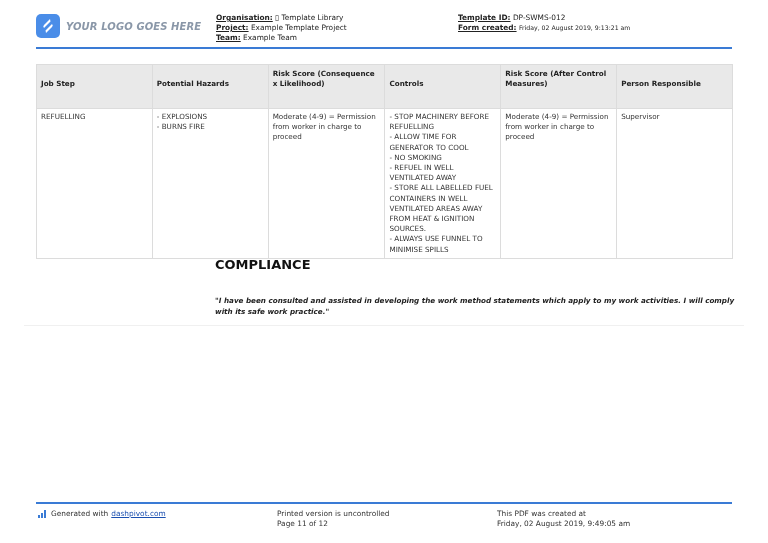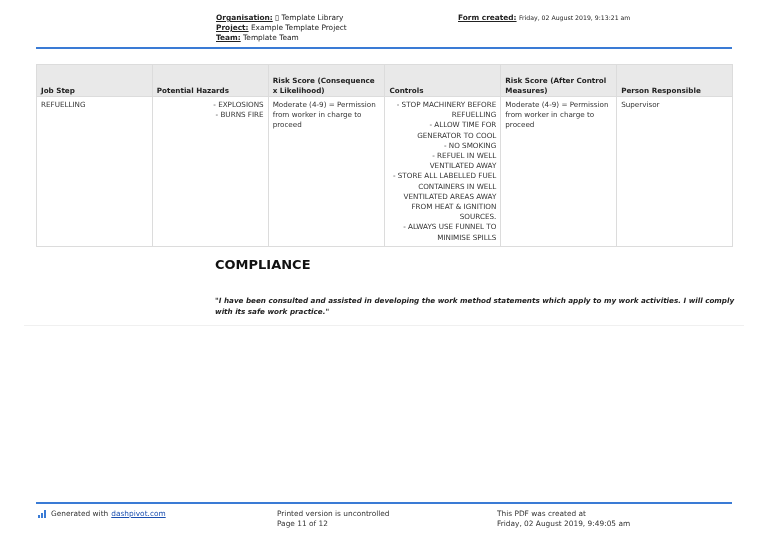--- a/index.html
+++ b/index.html
@@ -15,60 +15,73 @@
   .meta b { font-weight: bold; text-decoration: underline; }
   .meta-left { left: 180px; }
   .meta-right { left: 422px; }
   .meta .small { font-size: 6.2px; }
   .sep { display: inline-block; width: 12px; }
 
   .rule-top { position: absolute; left: 36px; top: 47px; width: 696px; height: 2px; background: #3a7bd5; }
 
   table.swms { position: absolute; left: 36px; top: 64px; width: 697px; border-collapse: collapse; font-size: 7.2px; line-height: 10.2px; }
   table.swms th, table.swms td { border: 1px solid #dcdcdc; vertical-align: top; text-align: left; padding: 3px 4px; }
-  table.swms th { background: #e9e9e9; font-weight: bold; vertical-align: bottom; height: 32px; padding-bottom: 0; color: #222; }
+  table.swms th { background: #e9e9e9; font-weight: bold; vertical-align: bottom; height: 44px; padding-bottom: 19px; color: #222; }
   table.swms td { height: 150px; color: #333; }
   .col1 { width: 116px; } .col2 { width: 116px; } .col3 { width: 117px; }
   .col4 { width: 116px; } .col5 { width: 116px; } .col6 { width: 116px; }
-  .line { display: block; text-align: right; }
+  .line { display: block; }
 
   .compliance-title { position: absolute; left: 215px; top: 257px; font-size: 13px; font-weight: bold; color: #111; }
   .compliance-text { position: absolute; left: 215px; top: 295px; width: 520px; font-size: 7.2px; line-height: 11px; font-weight: bold; font-style: italic; color: #222; }
   .rule-soft { position: absolute; left: 24px; top: 325px; width: 720px; height: 1px; background: #f0f0f0; }
 
   .rule-bottom { position: absolute; left: 36px; top: 502px; width: 696px; height: 2px; background: #3a7bd5; }
   .footer { position: absolute; top: 509px; font-size: 7.4px; line-height: 10px; color: #333; }
   .footer-left { left: 38px; display: flex; align-items: center; }
   .footer-mid { left: 277px; }
   .footer-right { left: 497px; }
   .bars { display: inline-flex; align-items: flex-end; height: 8px; margin-right: 4px; }
   .bars span { display: inline-block; width: 2px; background: #3a7bd5; margin-right: 1px; }
   .link { color: #1a4fb0; text-decoration: underline; margin-left: 3px; }
 </style>
 </head>
 <body>
 
 <div class="header">
+  <div class="logo">
+    <div class="logo-mark">
+      <svg width="14" height="16" viewBox="0 0 14 16">
+        <path d="M9 1 L3 7 Q1.5 8.5 3 10 L5 8 L9.5 3.5 Z" fill="#fff"></path>
+        <path d="M5 15 L11 9 Q12.5 7.5 11 6 L9 8 L4.5 12.5 Z" fill="#fff"></path>
+      </svg>
+    </div>
+    <span class="logo-text">YOUR LOGO GOES HERE</span>
+  </div>
 
   <div class="meta meta-left">
     <div>
       <b>Organisation:</b>
       <span>▯ Template Library</span>
     </div>
     <div>
       <b>Project:</b>
       <span>Example Template Project</span>
     </div>
     <div>
       <b>Team:</b>
-      <span>Template Team</span>
+      <span>Example Team</span>
     </div>
   </div>
 
   <div class="meta meta-right">
+    <div>
+      <b>Template ID:</b>
+      <span>DP-SWMS-012</span>
+    </div>
     <div>
       <b>Form created:</b>
       <span class="small">Friday, 02 August 2019, 9:13:21 am</span>
     </div>
   </div>
 </div>
 <div class="rule-top"></div>
 
 <table class="swms">
   <thead>

